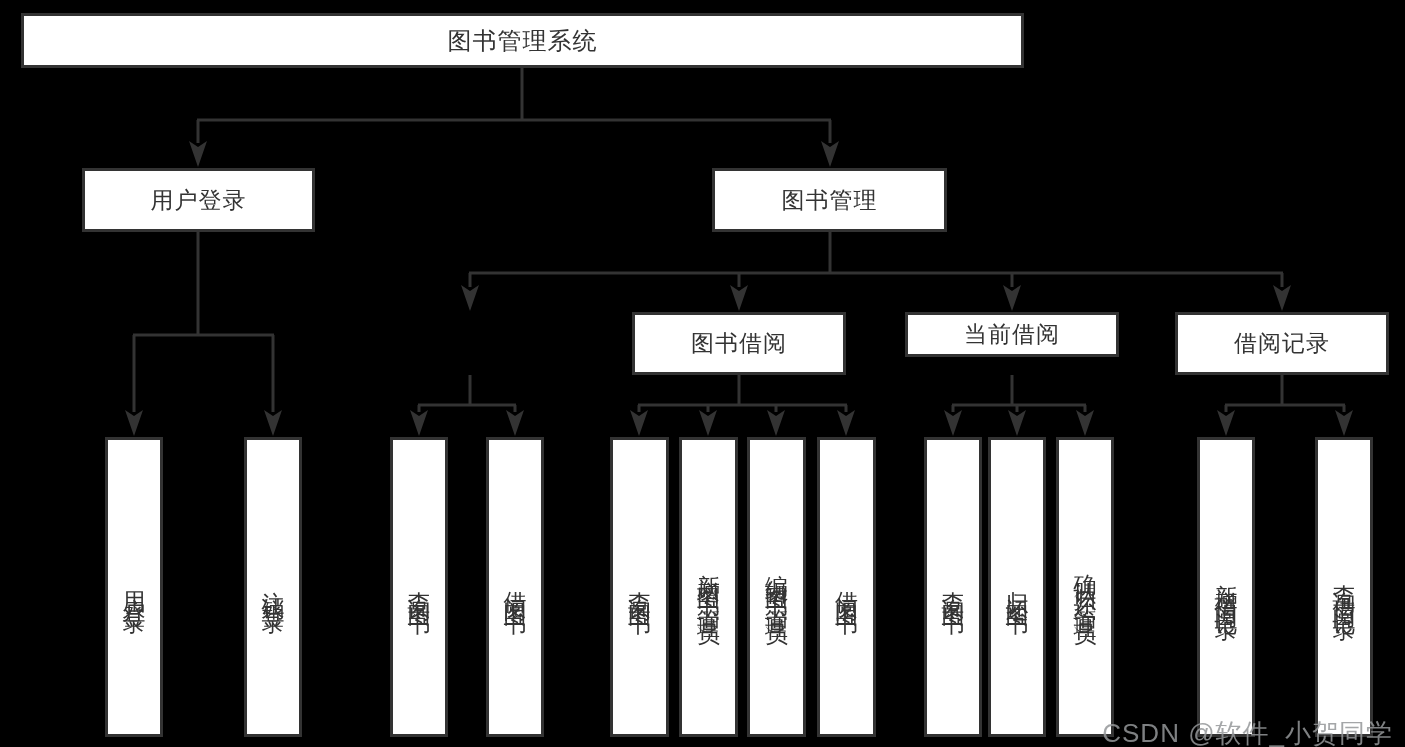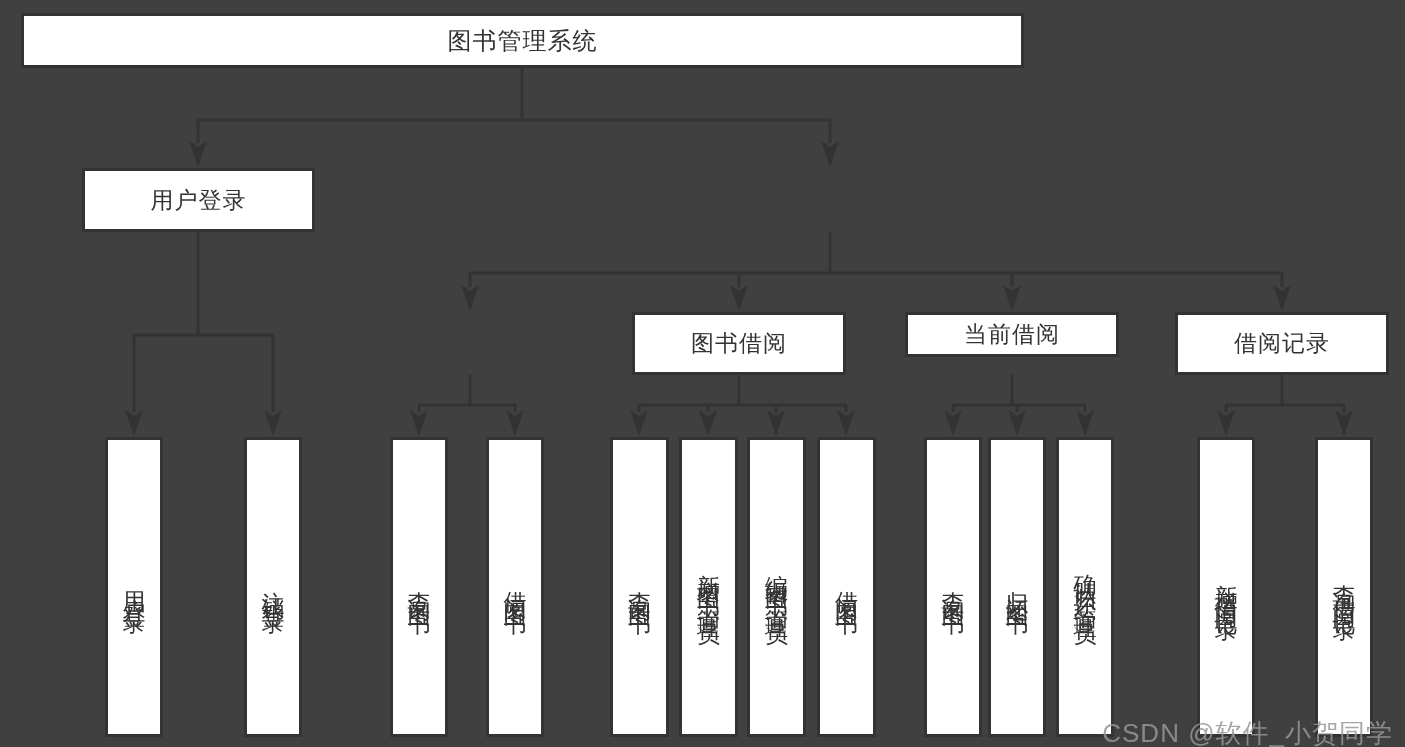--- a/index.html
+++ b/index.html
@@ -8,21 +8,21 @@
     background: #ffffff;
   }
   body {
     font-family: "Liberation Sans", "DejaVu Sans", sans-serif;
     color: #333333;
   }
   .stage {
     position: relative;
     width: 1405px;
     height: 747px;
-    background: #404040;
+    background: #000000;
     overflow: hidden;
   }
   .connector-layer {
     position: absolute;
     left: 0;
     top: 0;
     width: 1405px;
     height: 747px;
     z-index: 1;
   }
@@ -129,20 +129,21 @@
     <g fill="#333333" stroke="none">
       <polygon points="1217,410 1226,416 1235,410 1226,436"></polygon>
       <polygon points="1335,410 1344,416 1353,410 1344,436"></polygon>
     </g>
   </svg>
 
   <div class="node root-label" style="left:21px; top:13px; width:1003px; height:55px;">图书管理系统</div>
 
   <div class="node h-label" style="left:82px; top:168px; width:233px; height:64px;">用户登录</div>
 
+  <div class="node h-label" style="left:712px; top:168px; width:235px; height:64px;">图书管理</div>
 
 
   <div class="node h-label" style="left:632px; top:312px; width:214px; height:63px;">图书借阅</div>
 
   <div class="node h-label" style="left:905px; top:312px; width:214px; height:45px;">当前借阅</div>
 
   <div class="node h-label" style="left:1175px; top:312px; width:214px; height:63px;">借阅记录</div>
 
   <div class="node leaf" style="left:105px; top:437px; width:58px; height:300px;">
     <span class="vtext">用户登录</span>

